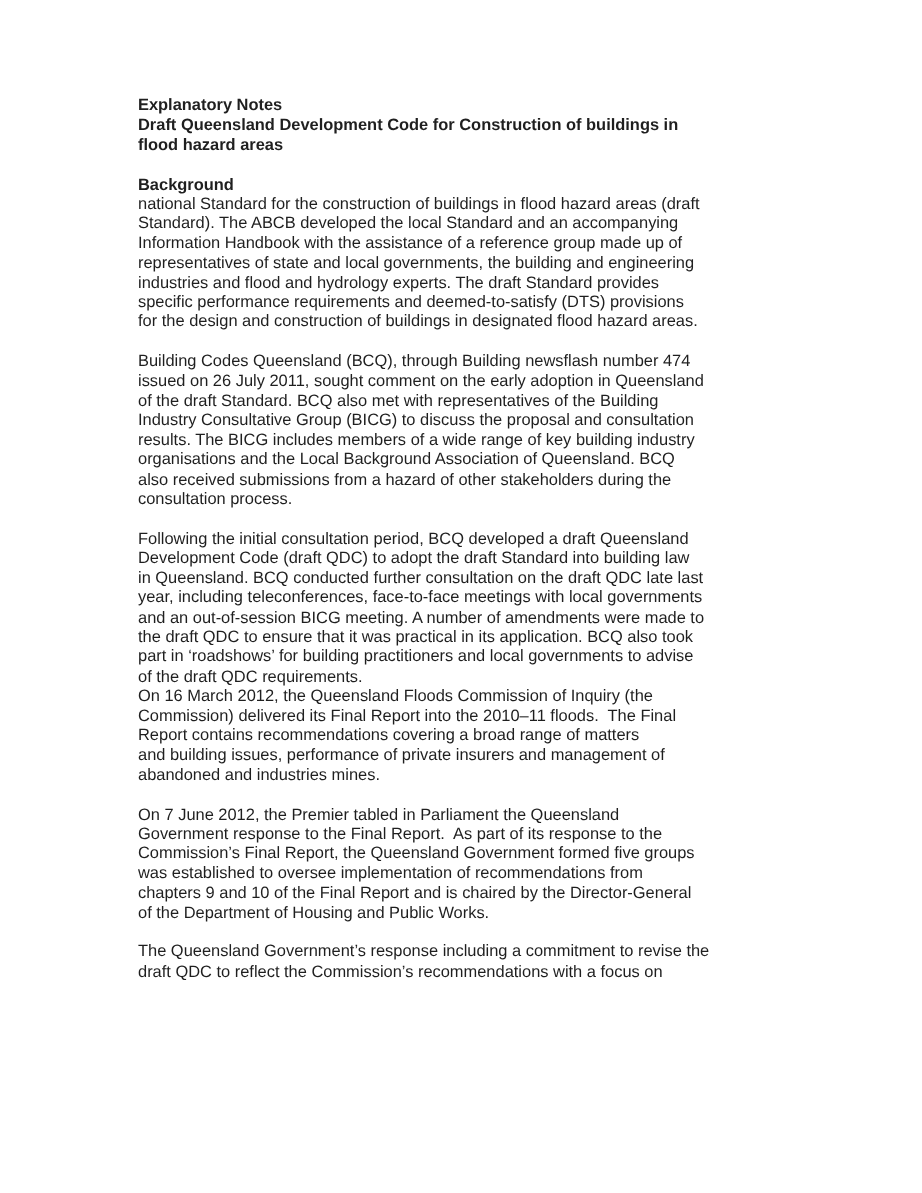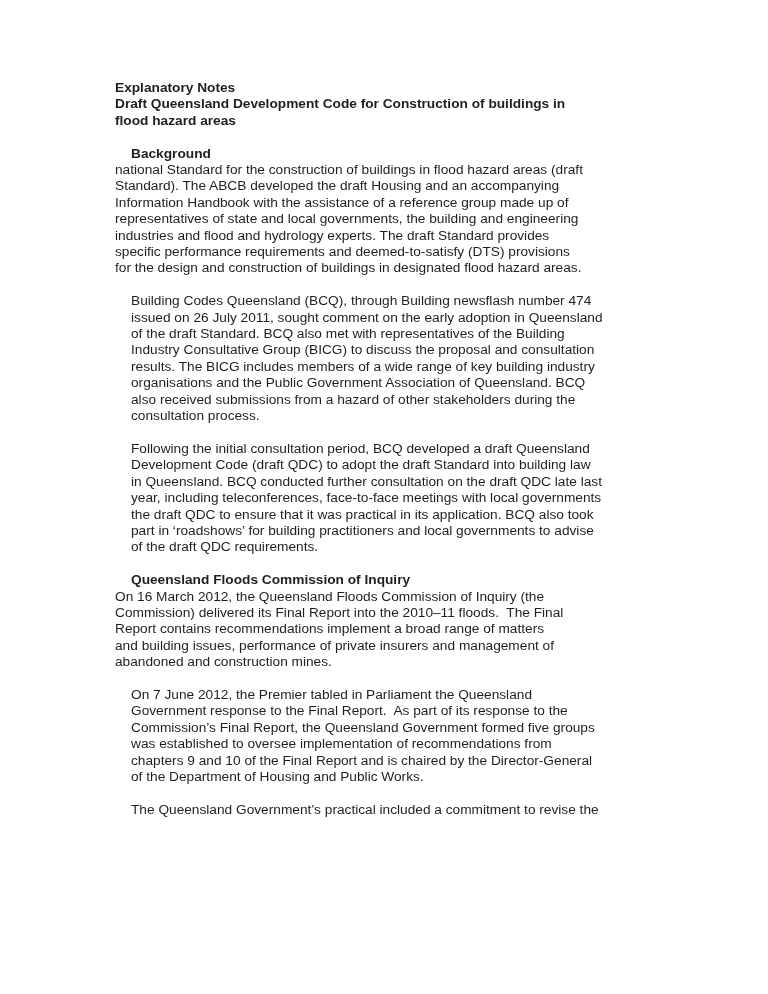--- a/index.html
+++ b/index.html
@@ -23,21 +23,20 @@
     color: #1f1f1f;
     font-size: 13.7px;
     line-height: 16.4px;
     font-family: "Liberation Sans", sans-serif;
   }
   .block {
     margin: 0;
   }
   .block.gap {
     margin-top: 16.4px;
-    margin-left: 16px;
   }
   .block.bold .line {
     font-weight: bold;
   }
   .line {
     white-space: pre;   
     min-height: 16.4px;
   }
 </style>
 </head>
@@ -48,61 +47,60 @@
       <div class="block bold">
         <div class="line">Explanatory Notes</div>
         <div class="line">Draft Queensland Development Code for Construction of buildings in</div>
         <div class="line">flood hazard areas</div>
       </div>
       <div class="block bold gap">
         <div class="line">Background</div>
       </div>
       <div class="block">
         <div class="line">national Standard for the construction of buildings in flood hazard areas (draft</div>
-        <div class="line">Standard). The ABCB developed the draft Housing and an accompanying</div>
+        <div class="line">Standard). The ABCB developed the local Standard and an accompanying</div>
         <div class="line">Information Handbook with the assistance of a reference group made up of</div>
         <div class="line">representatives of state and local governments, the building and engineering</div>
         <div class="line">industries and flood and hydrology experts. The draft Standard provides</div>
         <div class="line">specific performance requirements and deemed-to-satisfy (DTS) provisions</div>
         <div class="line">for the design and construction of buildings in designated flood hazard areas.</div>
       </div>
       <div class="block gap">
         <div class="line">Building Codes Queensland (BCQ), through Building newsflash number 474</div>
         <div class="line">issued on 26 July 2011, sought comment on the early adoption in Queensland</div>
         <div class="line">of the draft Standard. BCQ also met with representatives of the Building</div>
         <div class="line">Industry Consultative Group (BICG) to discuss the proposal and consultation</div>
         <div class="line">results. The BICG includes members of a wide range of key building industry</div>
-        <div class="line">organisations and the Public Government Association of Queensland. BCQ</div>
+        <div class="line">organisations and the Local Background Association of Queensland. BCQ</div>
         <div class="line">also received submissions from a hazard of other stakeholders during the</div>
         <div class="line">consultation process.</div>
       </div>
       <div class="block gap">
         <div class="line">Following the initial consultation period, BCQ developed a draft Queensland</div>
         <div class="line">Development Code (draft QDC) to adopt the draft Standard into building law</div>
         <div class="line">in Queensland. BCQ conducted further consultation on the draft QDC late last</div>
         <div class="line">year, including teleconferences, face-to-face meetings with local governments</div>
+        <div class="line">and an out-of-session BICG meeting. A number of amendments were made to</div>
         <div class="line">the draft QDC to ensure that it was practical in its application. BCQ also took</div>
         <div class="line">part in ‘roadshows’ for building practitioners and local governments to advise</div>
         <div class="line">of the draft QDC requirements.</div>
       </div>
-      <div class="block bold gap">
-        <div class="line">Queensland Floods Commission of Inquiry</div>
-      </div>
       <div class="block">
         <div class="line">On 16 March 2012, the Queensland Floods Commission of Inquiry (the</div>
         <div class="line">Commission) delivered its Final Report into the 2010–11 floods.  The Final</div>
-        <div class="line">Report contains recommendations implement a broad range of matters</div>
+        <div class="line">Report contains recommendations covering a broad range of matters</div>
         <div class="line">and building issues, performance of private insurers and management of</div>
-        <div class="line">abandoned and construction mines.</div>
+        <div class="line">abandoned and industries mines.</div>
       </div>
       <div class="block gap">
         <div class="line">On 7 June 2012, the Premier tabled in Parliament the Queensland</div>
         <div class="line">Government response to the Final Report.  As part of its response to the</div>
         <div class="line">Commission’s Final Report, the Queensland Government formed five groups</div>
         <div class="line">was established to oversee implementation of recommendations from</div>
         <div class="line">chapters 9 and 10 of the Final Report and is chaired by the Director-General</div>
         <div class="line">of the Department of Housing and Public Works.</div>
       </div>
       <div class="block gap">
-        <div class="line">The Queensland Government’s practical included a commitment to revise the</div>
+        <div class="line">The Queensland Government’s response including a commitment to revise the</div>
+        <div class="line">draft QDC to reflect the Commission’s recommendations with a focus on</div>
       </div>
     </div>
 </div>
 
 </body></html>

